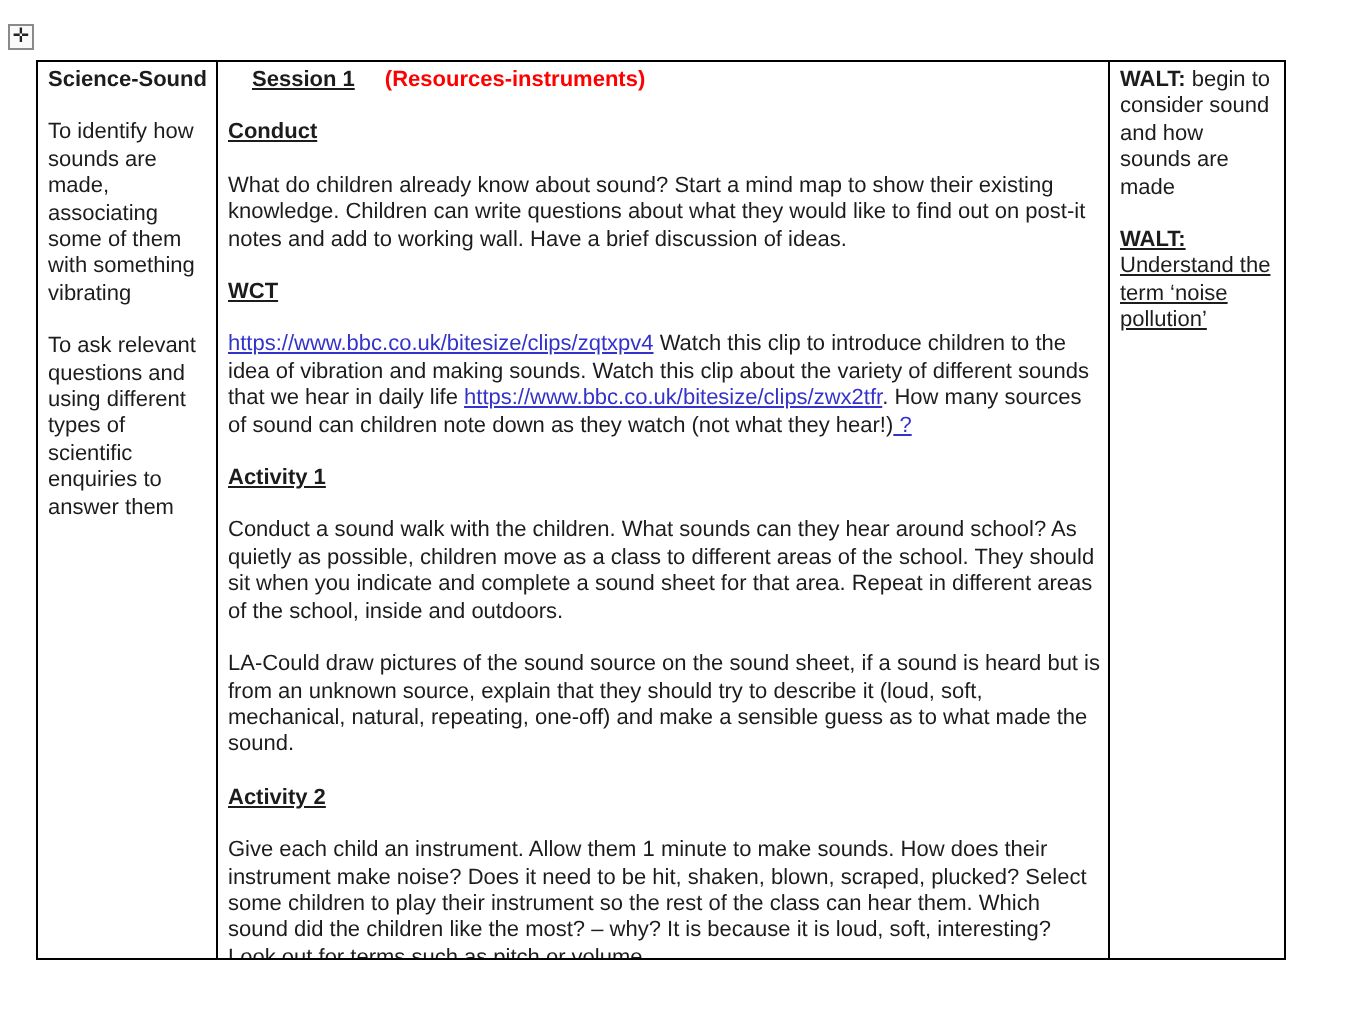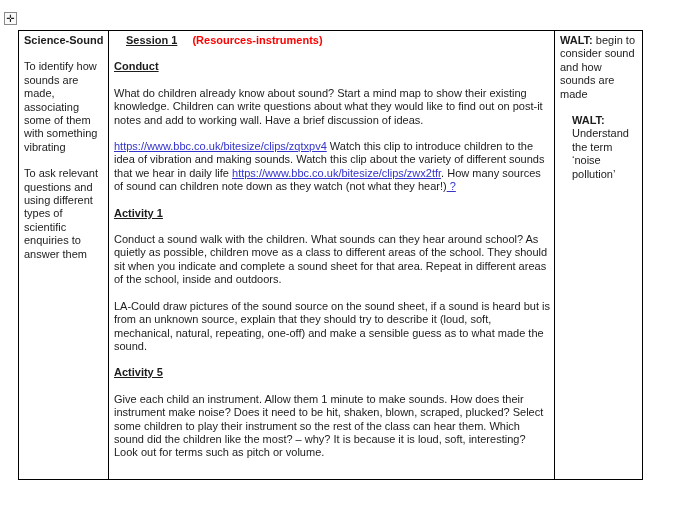--- a/index.html
+++ b/index.html
@@ -54,21 +54,21 @@
     padding: 3px 4px 0 5px;
     overflow: hidden;
     font-size: 11px;
     line-height: 13.4px;
   }
   .col-left  { width: 90px;  border-right: 1.5px solid #000000; }
   .col-mid   { flex: 1;      border-right: 1.5px solid #000000; }
   .col-right { width: 87px; }
 
   .cell p { margin: 0 0 13px 0; }
-  .cell p.tight { margin: 12px; }
+  .cell p.tight { margin: 0; text-decoration: underline; }
 
   .bold { font-weight: bold; }
   .head {
     font-weight: bold;
     text-decoration: underline;
     margin: 12px;
   }
   .head-spaced { margin: 0 0 13px 0; }
   .title {
     font-weight: bold;
@@ -100,28 +100,29 @@
       <p>To identify how sounds are made, associating some of them with something vibrating</p>
       <p>To ask relevant questions and using different types of scientific enquiries to answer them</p>
     </div>
 
     <div class="cell col-mid">
       <p class="head-spaced"><span class="head">Session 1</span> <span class="red-bold">(Resources-instruments)</span></p>
 
       <p class="head">Conduct</p>
       <p>What do children already know about sound? Start a mind map to show their existing knowledge. Children can write questions about what they would like to find out on post-it notes and add to working wall. Have a brief discussion of ideas.</p>
 
+      <p class="head">WCT</p>
       <p><a class="link">https://www.bbc.co.uk/bitesize/clips/zqtxpv4</a><span> Watch this clip to introduce children to the idea of vibration and making sounds. Watch this clip about the variety of different sounds that we hear in daily life </span><a class="link">https://www.bbc.co.uk/bitesize/clips/zwx2tfr</a><span>. How many sources of sound can children note down as they watch (not what they hear!)</span><a class="link"> ?</a></p>
 
       <p class="head">Activity 1</p>
       <p>Conduct a sound walk with the children. What sounds can they hear around school? As quietly as possible, children move as a class to different areas of the school. They should sit when you indicate and complete a sound sheet for that area. Repeat in different areas of the school, inside and outdoors.</p>
 
       <p>LA-Could draw pictures of the sound source on the sound sheet, if a sound is heard but is from an unknown source, explain that they should try to describe it (loud, soft, mechanical, natural, repeating, one-off) and make a sensible guess as to what made the sound.</p>
 
-      <p class="head">Activity 5</p>
+      <p class="head">Activity 2</p>
       <p>Give each child an instrument. Allow them 1 minute to make sounds. How does their instrument make noise? Does it need to be hit, shaken, blown, scraped, plucked? Select some children to play their instrument so the rest of the class can hear them. Which sound did the children like the most? – why? It is because it is loud, soft, interesting? Look out for terms such as pitch or volume.</p>
 
     </div>
 
     <div class="cell col-right">
       <p><span class="bold">WALT:</span><span> begin to consider sound and how sounds are made</span></p>
       <p class="tight"><span class="bold">WALT:</span><span> Understand the term ‘noise pollution’</span></p>
     </div>
 
   </div>

